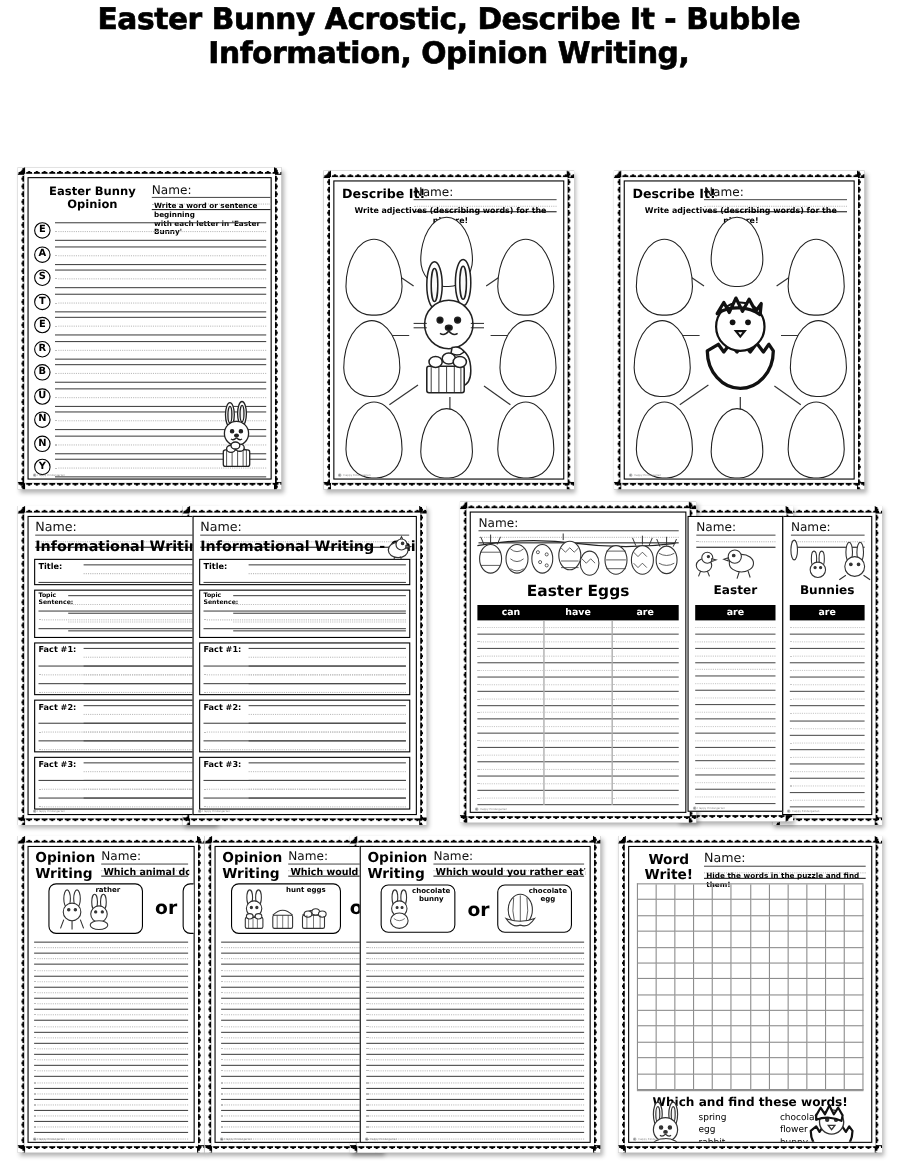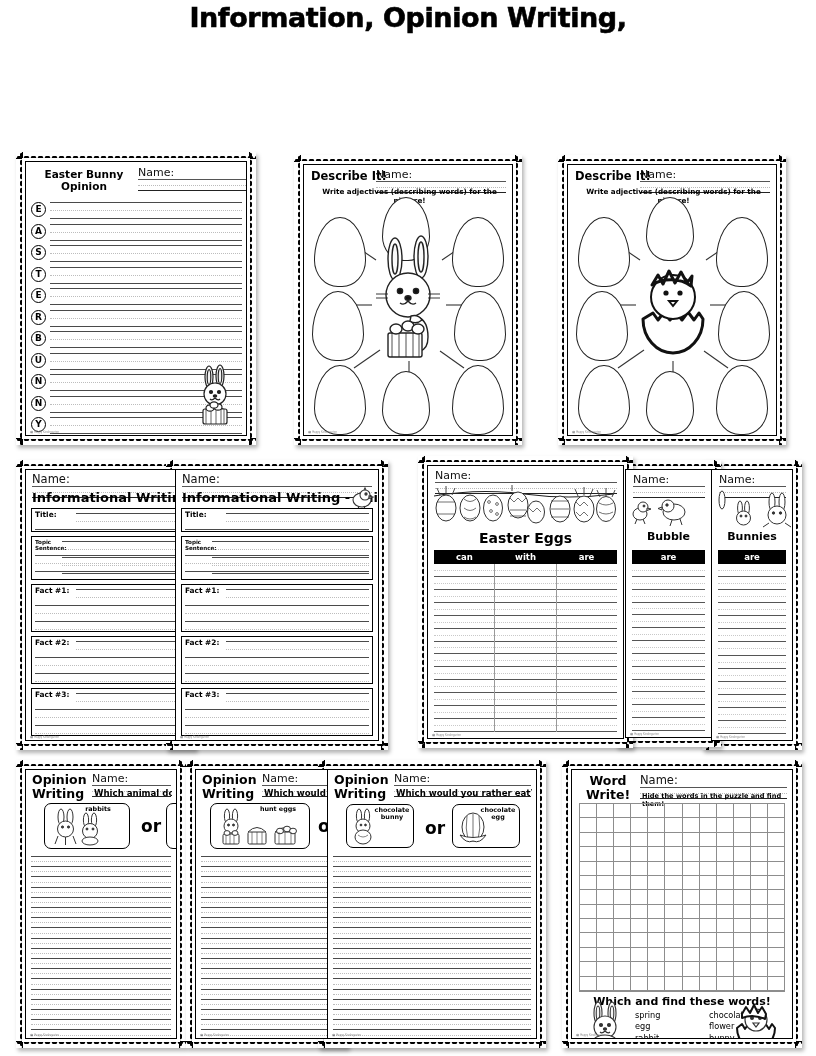--- a/index.html
+++ b/index.html
@@ -240,37 +240,42 @@
   }
 
   svg { display:block; overflow:visible; }
 </style>
 </head>
 <body>
 
 <div id="page">
 
   <div class="title-block">
+    <div>Easter Bunny Acrostic, Describe It - Bubble</div>
     <div>Information, Opinion Writing,</div>
   </div>
 
   <div class="ws" style="left:16px; top:152px; width:240px; height:293px;">
     <div class="scallop"></div>
     <div class="inner">
 
       <div class="acro-title hdr-bold">
         <div>Easter Bunny</div>
         <div>Opinion</div>
       </div>
 
       <div class="acro-name">
         <span class="nm-label">Name:</span>
         <div class="name-rule" style="margin-top:11px; height:1px;"></div>
       </div>
 
+      <div class="acro-instr">
+        <div>Write a word or sentence beginning</div>
+        <div>with each letter in 'Easter Bunny'</div>
+      </div>
 
       <div id="acro-rows">
           <div class="acro-row" style="top: 38px;">
             <div class="acro-circle">E</div>
             <div class="acro-lines">
               <div class="wline" style="top: 2px;"></div>
               <div class="wdot" style="top: 10px;"></div>
               <div class="wline" style="top: 18px;"></div>
             </div>
           </div>
@@ -771,21 +776,21 @@
           <circle cx="16" cy="16" r="1" fill="#333"></circle>
           <path d="M19 18 l4 1 l-4 1.5 z"></path>
           <path d="M9 29 l-2 5 M15 29 l2 5"></path>
           <ellipse cx="46" cy="22" rx="11" ry="8"></ellipse>
           <circle cx="40" cy="16" r="6"></circle>
           <circle cx="39" cy="15" r="1.2" fill="#333"></circle>
           <path d="M34 17 l-4 1.5 l4 1.5 z"></path>
           <path d="M44 30 l-2 6 M52 29 l2 6"></path>
         </g>
       </svg>
-      <div class="cha-title" style="top:60px; font-size:11px;">Bubble</div>
+      <div class="cha-title" style="top:60px; font-size:11px;">Easter</div>
       <div class="cha-head" style="top:80px;">
         <div>are</div>
       </div>
       <div class="cha-body" style="top:94px;">
         <div class="cha-col" id="cha2-c1">
             <div style="position: absolute; left: 0px; right: 0px; top: 0%; height: 7.69231%; border-bottom: 1px solid rgb(85, 85, 85);">
               <div style="position: absolute; left: 0px; right: 0px; top: 50%; border-top: 1px dotted rgb(201, 201, 201);"></div>
             </div>
             <div style="position: absolute; left: 0px; right: 0px; top: 7.69231%; height: 7.69231%; border-bottom: 1px solid rgb(85, 85, 85);">
               <div style="position: absolute; left: 0px; right: 0px; top: 50%; border-top: 1px dotted rgb(201, 201, 201);"></div>
@@ -864,21 +869,21 @@
           <ellipse cx="174" cy="25" rx="9.5" ry="12.5"></ellipse>
           <path d="M167 19 q7 4 14 0 M167 28 q7 4 14 0" stroke-width="0.7"></path>
           <path d="M168 13 l-3 -7 M174 12 l0 -8 M180 13 l3 -7" stroke-width="0.9"></path>
         </g>
       </svg>
 
       <div class="cha-title">Easter Eggs</div>
 
       <div class="cha-head">
         <div>can</div>
-        <div>with</div>
+        <div>have</div>
         <div>are</div>
       </div>
 
       <div class="cha-body">
         <div class="cha-col" id="cha1-c1">
             <div style="position: absolute; left: 0px; right: 0px; top: 0%; height: 7.69231%; border-bottom: 1px solid rgb(85, 85, 85);">
               <div style="position: absolute; left: 0px; right: 0px; top: 50%; border-top: 1px dotted rgb(201, 201, 201);"></div>
             </div>
             <div style="position: absolute; left: 0px; right: 0px; top: 7.69231%; height: 7.69231%; border-bottom: 1px solid rgb(85, 85, 85);">
               <div style="position: absolute; left: 0px; right: 0px; top: 50%; border-top: 1px dotted rgb(201, 201, 201);"></div>
@@ -1012,21 +1017,21 @@
         <div>Opinion</div>
         <div>Writing</div>
       </div>
       <div class="op-name">
         <span class="nm-label">Name:</span>
         <div class="name-rule" style="margin-top:11px; height:1px;"></div>
       </div>
       <div class="op-q">Which animal do you like better?</div>
 
       <div class="op-card" style="left:18px; top:33px; width:86px; height:46px;">
-        <div class="op-card-label">rabbits</div>
+        <div class="op-card-label">rather</div>
         <svg style="position:absolute; left:3px; top:5px;" width="62" height="38" viewBox="0 0 62 38">
           <g fill="#fff" stroke="#333" stroke-width="1">
             <ellipse cx="13" cy="8" rx="3" ry="8"></ellipse>
               <ellipse cx="22" cy="8" rx="3" ry="8"></ellipse>
             <circle cx="17.5" cy="20" r="8"></circle>
             <circle cx="14.5" cy="18" r="1.1" fill="#333"></circle>
               <circle cx="20.5" cy="18" r="1.1" fill="#333"></circle>
             <path d="M10 27 l-3 8 M25 27 l3 8 M17.5 28 v8"></path>
             <ellipse cx="38" cy="11" rx="2.6" ry="7"></ellipse>
               <ellipse cx="46" cy="11" rx="2.6" ry="7"></ellipse>

